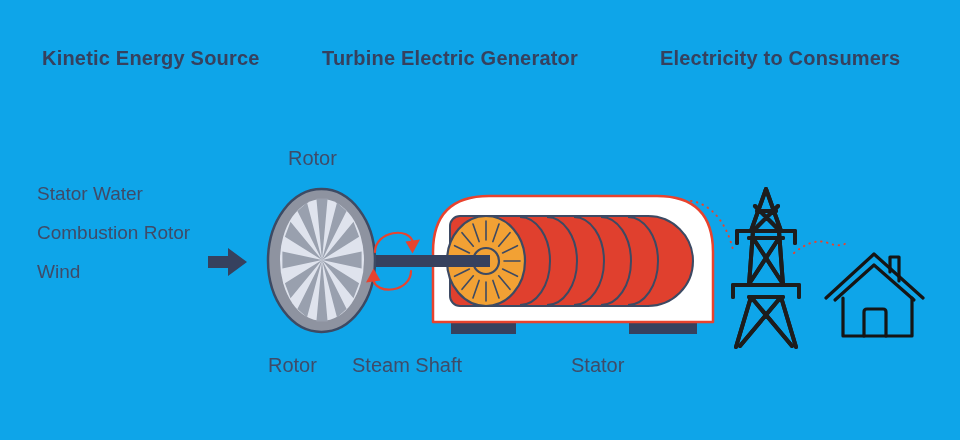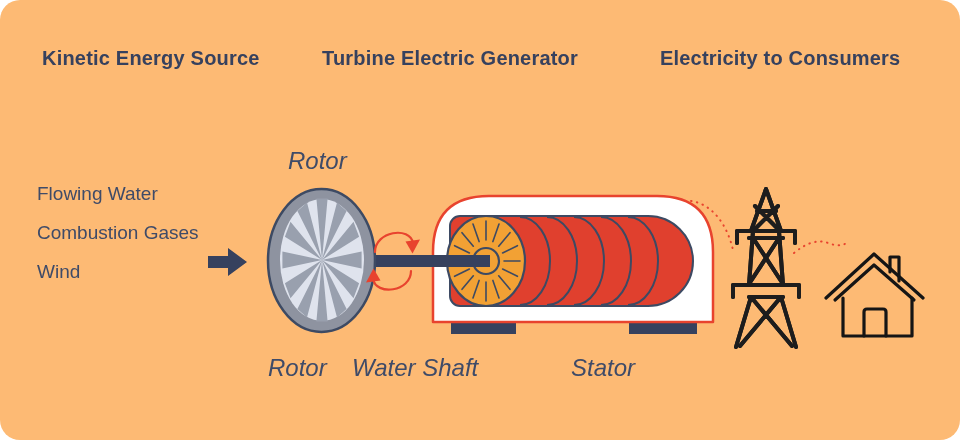--- a/index.html
+++ b/index.html
@@ -1,47 +1,47 @@
 <!DOCTYPE html>
 <html><head>
 <meta charset="utf-8">
 <style>
   html,body{margin:0;padding:0;background:#fff;}
-  .canvas{position:relative;width:960px;height:440px;background:#fdba74;overflow:hidden;
-          font-family:"Liberation Sans",sans-serif;border-radius:20px;}
+  .canvas{position:relative;width:960px;height:440px;background:#0ea5e9;overflow:hidden;
+          font-family:"Liberation Sans",sans-serif;}
   .hdr{position:absolute;top:47px;font-size:20px;font-weight:700;color:#36415e;
        letter-spacing:.2px;white-space:nowrap;}
   .hdr-kinetic{left:42px;}
   .hdr-turbine{left:322px;}
   .hdr-electricity{left:660px;}
   .src-list{position:absolute;left:37px;top:174px;}
   .src-item{height:39px;line-height:39px;font-size:19px;color:#3f4b68;white-space:nowrap;}
-  .lbl{position:absolute;font-size:24px;color:#3f4b68;white-space:nowrap;font-style:italic;}
+  .lbl{position:absolute;font-size:20px;color:#3f4b68;white-space:nowrap;}
   .lbl-rotor-top{left:288px;top:147px;}
   .lbl-rotor-bottom{left:268px;top:354px;}
   .lbl-rotor-shaft{left:352px;top:354px;}
   .lbl-stator{left:543px;top:354px;margin-left:28px;}
   svg.diagram{position:absolute;left:0;top:0;}
   .tower-outer{stroke:#1d1d1d;stroke-width:4;fill:none;stroke-linecap:round;stroke-linejoin:round;}
   .tower-inner{stroke:#ffffff;stroke-width:1.6;fill:none;stroke-linecap:round;stroke-linejoin:round;}
   .house-stroke{stroke:#151515;stroke-width:3.2;fill:none;stroke-linecap:round;stroke-linejoin:round;}
   .dotted{stroke:#e8432e;stroke-width:2;fill:none;stroke-linecap:round;stroke-dasharray:.5 5.5;}
 </style>
 </head>
 <body>
 
 <div class="canvas">
 
   <div class="hdr hdr-kinetic">Kinetic Energy Source</div>
   <div class="hdr hdr-turbine">Turbine Electric Generator</div>
   <div class="hdr hdr-electricity">Electricity to Consumers</div>
 
   <div class="src-list">
-    <div class="src-item">Flowing Water</div>
-    <div class="src-item">Combustion Gases</div>
+    <div class="src-item">Stator Water</div>
+    <div class="src-item">Combustion Rotor</div>
     <div class="src-item">Wind</div>
   </div>
 
   <svg class="diagram" width="960" height="440" viewBox="0 0 960 440">
 
     <polygon points="208,256 228,256 228,248 247,262 228,276 228,268 208,268" fill="#36415e"></polygon>
 
     <g>
       <rect x="451" y="321" width="65" height="13" fill="#36415e"></rect>
       <rect x="629" y="321" width="68" height="13" fill="#36415e"></rect>
@@ -113,15 +113,15 @@
       <path d="M826 298 L874 254 L923 298"></path>
       <path d="M835 300 L874 265 L914 300"></path>
       <path d="M890 272 L890 257 L899 257 L899 281"></path>
       <path d="M843 298 L843 336 L912 336 L912 298"></path>
       <path d="M864 336 L864 312 Q864 309 867 309 L883 309 Q886 309 886 312 L886 336"></path>
     </g>
   </svg>
 
   <div class="lbl lbl-rotor-top">Rotor</div>
   <div class="lbl lbl-rotor-bottom">Rotor</div>
-  <div class="lbl lbl-rotor-shaft">Water Shaft</div>
+  <div class="lbl lbl-rotor-shaft">Steam Shaft</div>
   <div class="lbl lbl-stator">Stator</div>
 </div>
 
 </body></html>

